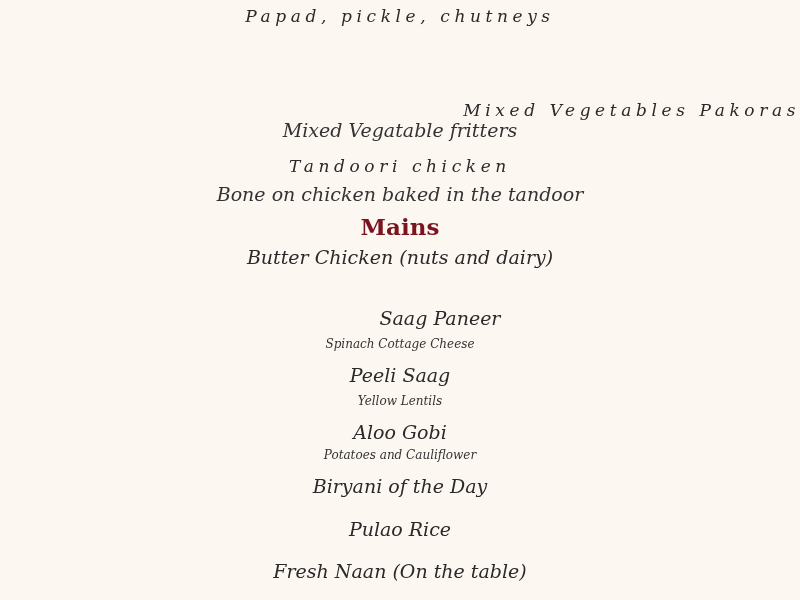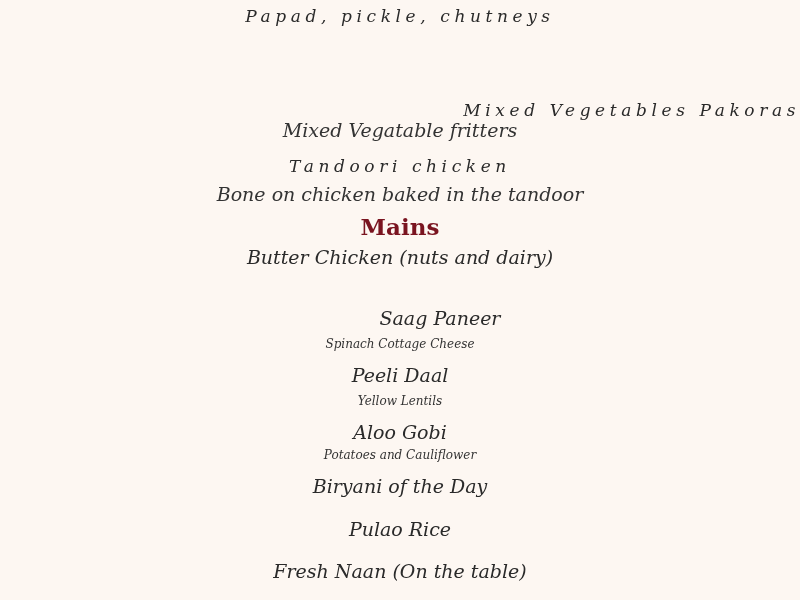--- a/index.html
+++ b/index.html
@@ -73,21 +73,21 @@
   <div class="line spaced" style="top:156px;">Tandoori chicken</div>
   <div class="line desc" style="top:183px;">Bone on chicken baked in the tandoor</div>
 
   <div class="line heading" style="top:213px;">Mains</div>
 
   <div class="line item" style="top:246px;">Butter Chicken (nuts and dairy)</div>
 
   <div class="line item" style="top:307px;padding-left:40px;">Saag Paneer</div>
   <div class="line desc-sm" style="top:337px;">Spinach Cottage Cheese</div>
 
-  <div class="line item" style="top:364px;">Peeli Daal</div>
+  <div class="line item" style="top:364px;">Peeli Saag</div>
   <div class="line desc-sm" style="top:394px;">Yellow Lentils</div>
 
   <div class="line item" style="top:421px;">Aloo Gobi</div>
   <div class="line desc-sm" style="top:448px;">Potatoes and Cauliflower</div>
 
   <div class="line item" style="top:475px;">Biryani of the Day</div>
 
   <div class="line item" style="top:518px;">Pulao Rice</div>
 
   <div class="line item" style="top:560px;">Fresh Naan (On the table)</div>

